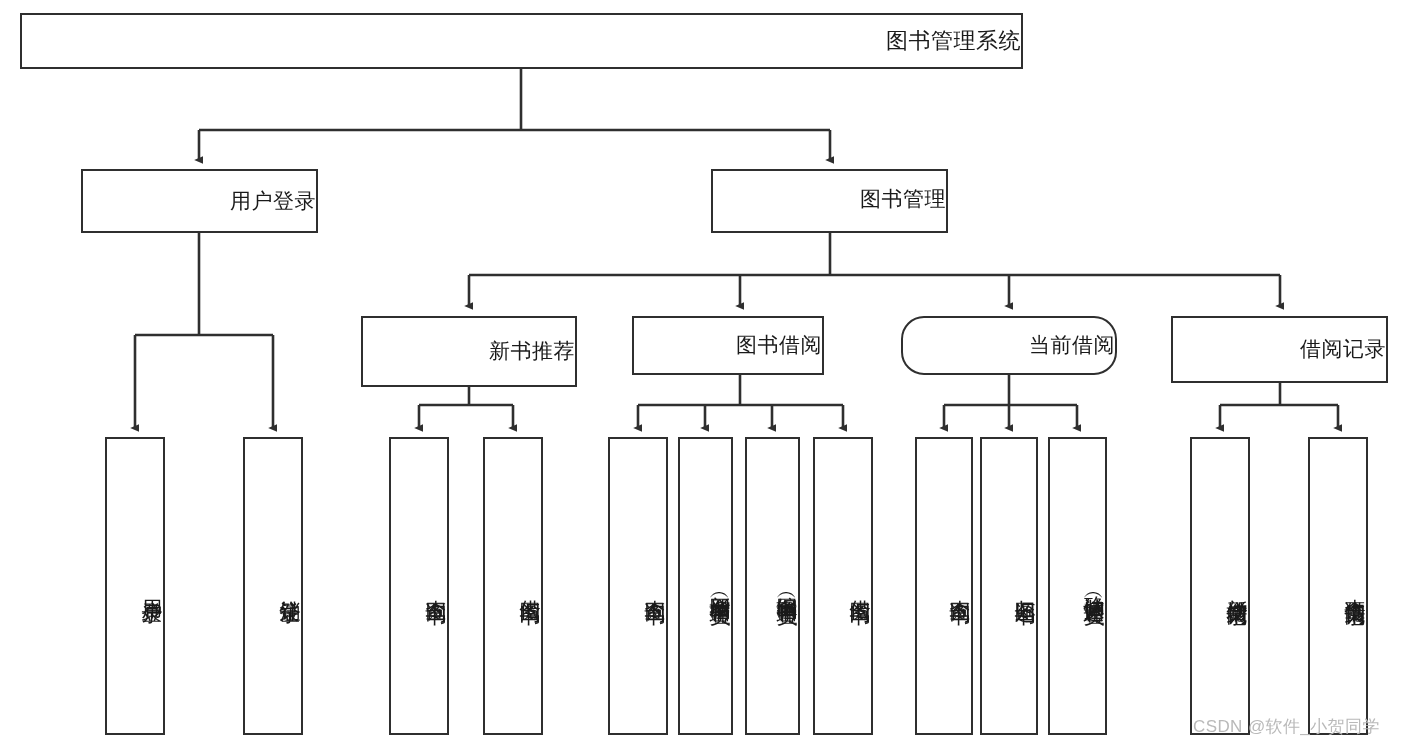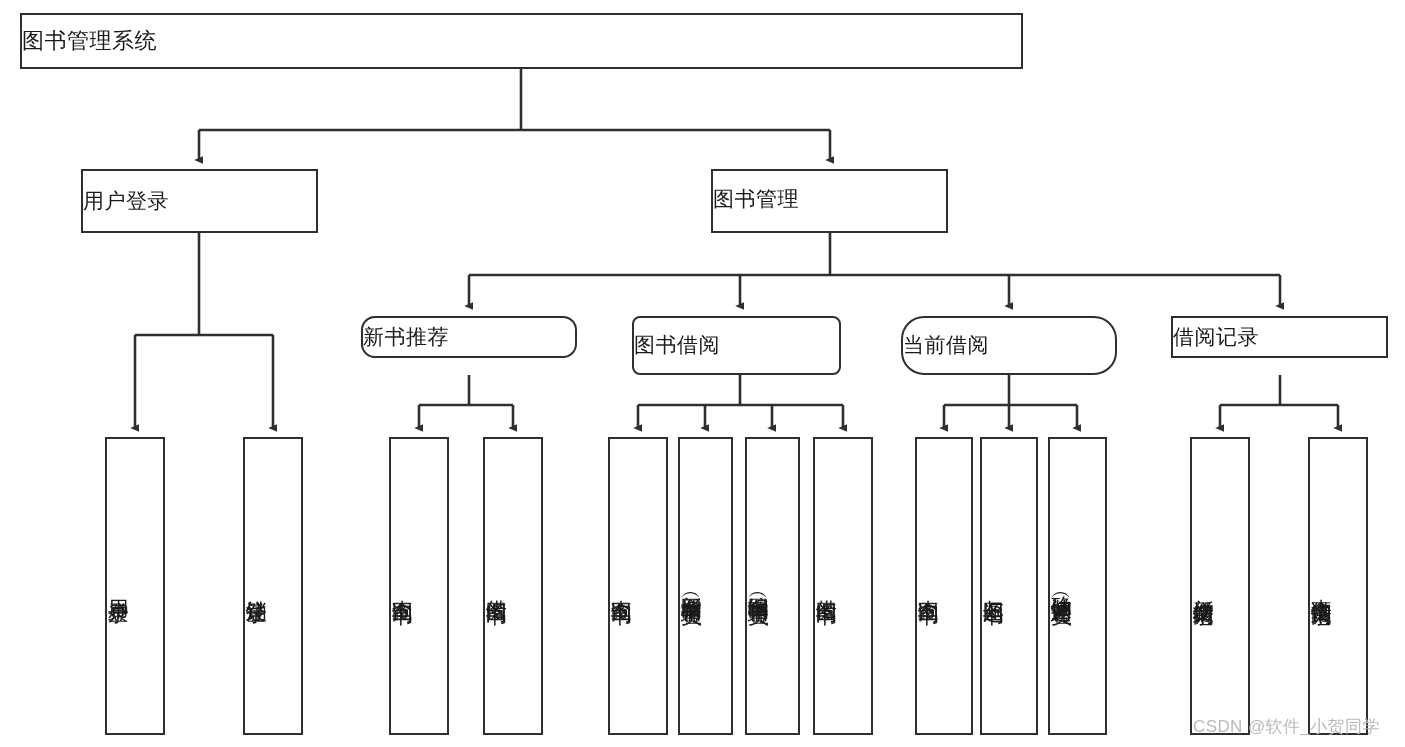--- a/index.html
+++ b/index.html
@@ -26,21 +26,21 @@
     height: 747px;
     pointer-events: none;
   }
   .node {
     position: absolute;
     box-sizing: border-box;
     background: #ffffff;
     border: 2px solid #2f2f2f;
     display: flex;
     align-items: center;
-    justify-content: flex-start;
+    justify-content: flex-end;
     color: #1a1a1a;
     z-index: 2;
   }
   .node-label {
     display: block;
     text-align: center;
     line-height: 1.08;
     letter-spacing: 0.5px;
   }
   
@@ -133,30 +133,30 @@
     <span class="node-label">图书管理系统</span>
   </div>
 
   <div class="node horiz" style="left:81px; top:169px; width:237px; height:64px;">
     <span class="node-label">用户登录</span>
   </div>
   <div class="node horiz" style="left:711px; top:169px; width:237px; height:64px;font-family:Liberation Mono, monospace;">
     <span class="node-label">图书管理</span>
   </div>
 
-  <div class="node horiz" style="left:361px; top:316px; width:216px; height:42px;border-radius:14px;">
+  <div class="node horiz" style="left:361px; top:316px; width:216px; height:71px;">
     <span class="node-label">新书推荐</span>
   </div>
-  <div class="node horiz" style="left:632px; top:316px; width:209px; height:59px;border-radius:8px;">
+  <div class="node horiz" style="left:632px; top:316px; width:192px; height:59px;">
     <span class="node-label">图书借阅</span>
   </div>
   <div class="node horiz" style="left:901px; top:316px; width:216px; height:59px;border-radius:23px;">
     <span class="node-label">当前借阅</span>
   </div>
-  <div class="node horiz" style="left:1171px; top:316px; width:217px; height:42px;">
+  <div class="node horiz" style="left:1171px; top:316px; width:217px; height:67px;">
     <span class="node-label">借阅记录</span>
   </div>
 
   <div class="node leaf" style="left:105px; top:437px; width:60px; height:298px;">
     <span class="node-label">用户登录</span>
   </div>
   <div class="node leaf" style="left:243px; top:437px; width:60px; height:298px;">
     <span class="node-label">注销登录</span>
   </div>
 

